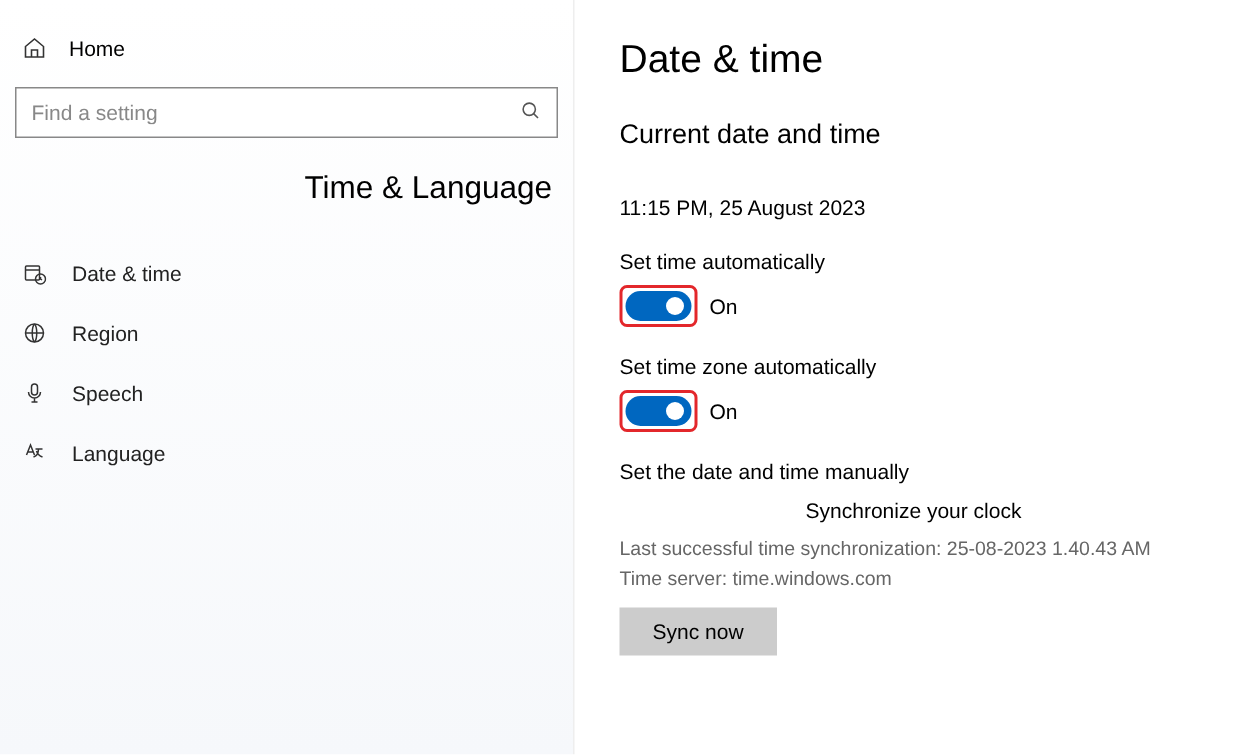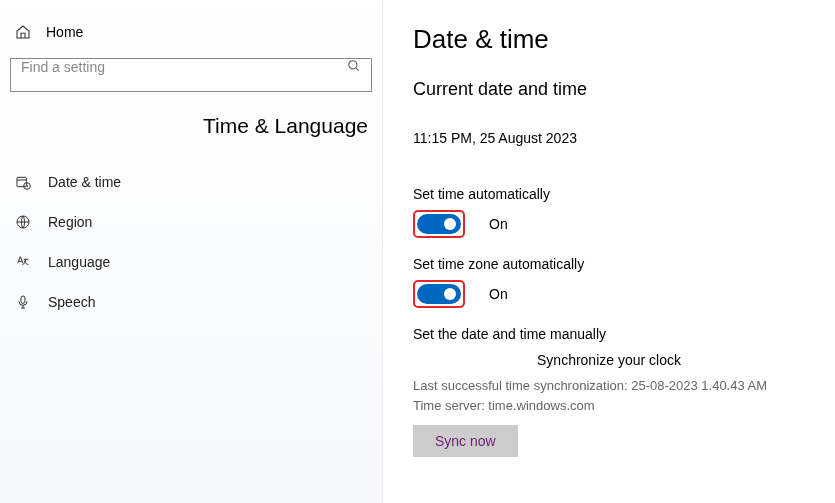--- a/index.html
+++ b/index.html
@@ -24,21 +24,21 @@
     .home-row {
       display: flex;
       align-items: center;
       gap: 14px;
       padding: 6px 4px 18px 4px;
       cursor: pointer;
     }
     .home-row .icon { width: 18px; display:flex; justify-content:center; }
     .search-box {
       display: flex;
-      align-items: flex-start;
+      align-items: center;
       border: 1px solid #888;
       height: 34px;
       padding: 0 10px;
       background: #fff;
       color: #777;
       margin-bottom: 22px;
     }
     .search-box input {
       border: none;
       outline: none;
@@ -72,26 +72,26 @@
     h1 {
       font-size: 26px;
       font-weight: 400;
       margin-bottom: 24px;
     }
     h2 {
       font-size: 18px;
       font-weight: 400;
       margin-bottom: 30px;
     }
-    .datetime-value { font-size: 14px; margin-bottom: 40px; }
+    .datetime-value { font-size: 14px; margin-bottom: 20px; }
     .setting-label { font-size: 14px; margin-bottom: 8px; }
     .toggle-row {
       display: flex;
       align-items: center;
-      gap: 24px;
+      gap: 8px;
       margin-bottom: 18px;
     }
     .toggle-wrap {
       border: 2px solid #e3272b;
       border-radius: 5px;
       padding: 2px;
     }
     .toggle {
       width: 44px;
       height: 20px;
@@ -114,21 +114,21 @@
       background: #ccc;
       border: none;
       padding: 8px 22px;
       font-size: 14px;
       color: #555;
       cursor: pointer;
       margin-bottom: 20px;
     }
     .btn.sync {
       background: #ccc;
-      color: #701a75;
+      color: #000000;
     }
     .sync-block { margin-top: 10px; }
     .sync-block .sub { color: #666; font-size: 13px; line-height: 1.5; margin-bottom: 10px; }
   </style>
 </head>
 <body>
 
 <div class="sidebar">
   <div class="home-row">
     <span class="icon">
@@ -169,34 +169,34 @@
         <svg width="16" height="16" viewBox="0 0 24 24" fill="none" stroke="#333" stroke-width="1.5">
             <circle cx="12" cy="12" r="9"></circle>
             <path d="M3 12h18M12 3c3 3 3 15 0 18M12 3c-3 3-3 15 0 18"></path>
           </svg>
       </span>
       <span>Region</span>
     </div>
     <div class="nav-item">
       <span class="icon">
         <svg width="16" height="16" viewBox="0 0 24 24" fill="none" stroke="#333" stroke-width="1.5">
+            <rect x="9" y="3" width="6" height="11" rx="3"></rect>
+            <path d="M6 11a6 6 0 0 0 12 0M12 17v4M9 21h6"></path>
+          </svg>
+      </span>
+      <span>Speech</span>
+    </div>
+    <div class="nav-item">
+      <span class="icon">
+        <svg width="16" height="16" viewBox="0 0 24 24" fill="none" stroke="#333" stroke-width="1.5">
             <path d="M4 14 8 4l4 10M5.5 11h5"></path>
             <path d="M13 8h7M16 8c0 4-2 7-5 8M14 10c1 3 3 5 6 6"></path>
           </svg>
       </span>
       <span>Language</span>
-    </div>
-    <div class="nav-item">
-      <span class="icon">
-        <svg width="16" height="16" viewBox="0 0 24 24" fill="none" stroke="#333" stroke-width="1.5">
-            <rect x="9" y="3" width="6" height="11" rx="3"></rect>
-            <path d="M6 11a6 6 0 0 0 12 0M12 17v4M9 21h6"></path>
-          </svg>
-      </span>
-      <span>Speech</span>
     </div>
   </div>
 </div>
 
 <div class="main">
   <h1>Date &amp; time</h1>
   <h2>Current date and time</h2>
   <div class="datetime-value">11:15 PM, 25 August 2023</div>
 
   <div class="setting-label">Set time automatically</div>

